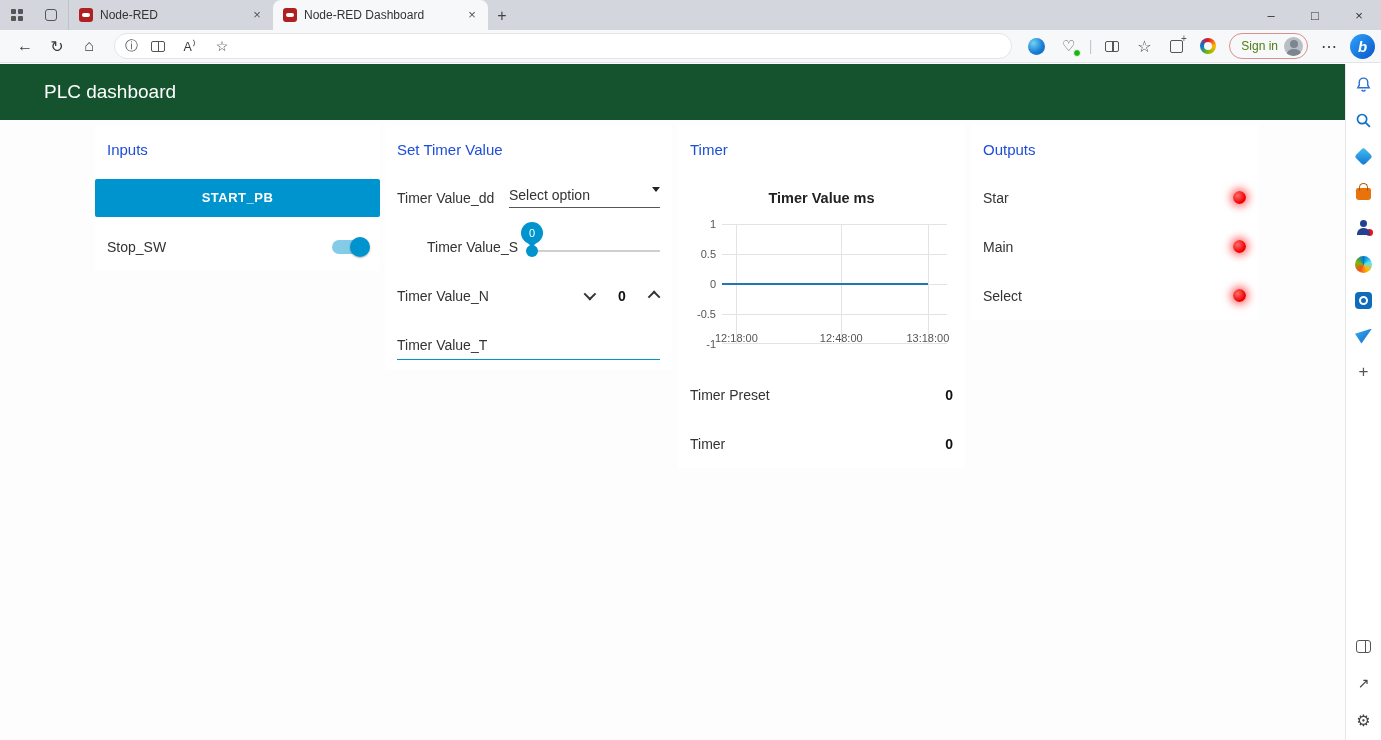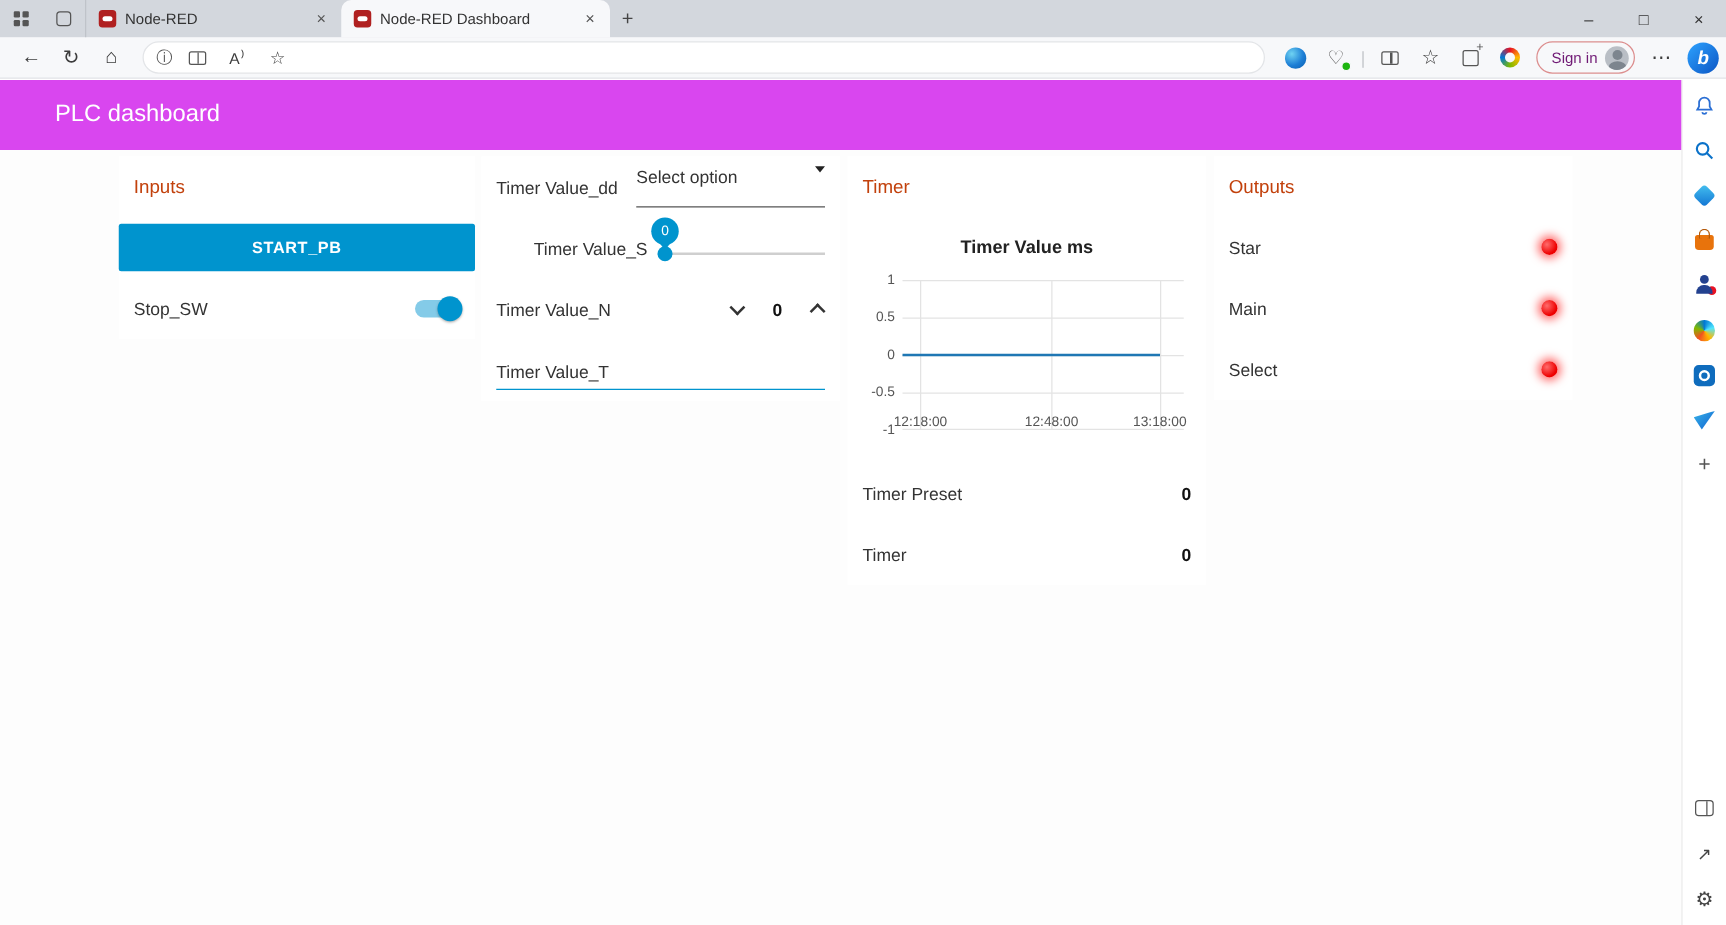--- a/index.html
+++ b/index.html
@@ -35,21 +35,21 @@
   .readaloud { font-size:12.5px; color:#3c3c3c; letter-spacing:1px; }
   .globe-ico { width:17px; height:17px; border-radius:50%; background:radial-gradient(circle at 32% 30%, #6fd3f2, #1d7fd6 55%, #0a5cad); }
   .essentials { position:relative; font-size:15px; color:#555; }
   .essentials::after { content:""; position:absolute; right:3px; bottom:2px; width:6px; height:6px; border-radius:50%; background:#1db510; border:1px solid #f7f8fa; }
   .collections-ico { width:13px; height:13px; border:1.4px solid #555; border-radius:2px; position:relative; }
   .collections-ico::after { content:"+"; position:absolute; right:-5px; top:-8px; font-size:10px; color:#555; }
   .ext-color { width:16px; height:16px; border-radius:50%; background:conic-gradient(#e81123, #ffb900, #7fba00, #0078d4, #e81123); position:relative; }
   .ext-color::after { content:""; position:absolute; inset:4px; background:#f7f8fa; border-radius:50%; }
   .tb-divider { color:#c5c8cc; font-size:14px; padding:0 3px; }
   .signin { display:flex; align-items:center; gap:6px; border:1px solid #dc8e8e; border-radius:14px; height:26px; padding:0 4px 0 11px; margin:0 4px; }
-  .signin-label { font-size:12px; color:#701a75; }
+  .signin-label { font-size:12px; color:#4d7c0f; }
   .avatar { width:19px; height:19px; border-radius:50%; background:#b9bec5; position:relative; overflow:hidden; }
   .avatar::before { content:""; position:absolute; left:5.5px; top:3px; width:8px; height:8px; border-radius:50%; background:#7d858e; }
   .avatar::after { content:""; position:absolute; left:2.5px; top:12px; width:14px; height:9px; border-radius:50%; background:#7d858e; }
   .bing-logo { width:25px; height:25px; border-radius:50%; background:linear-gradient(135deg,#2ea3ff,#0b55c4); color:#fff; font-size:15px; font-weight:bold; display:flex; align-items:center; justify-content:center; font-style:italic; margin-left:4px; }
 
   
   .sidebar { position:absolute; top:64px; right:0; bottom:0; width:36px; background:#fff; border-left:1px solid #e7e7e7; display:flex; flex-direction:column; align-items:center; padding:8px 0; gap:12px; }
   .sb-ico { width:24px; height:24px; display:flex; align-items:center; justify-content:center; flex:0 0 auto; }
   .diamond { width:13px; height:13px; transform:rotate(45deg); border-radius:3px; background:linear-gradient(135deg,#45c1f0,#1173d2); }
   .bag { width:15px; height:12px; background:#e8730c; border-radius:2px 2px 3px 3px; position:relative; margin-top:4px; }
@@ -65,40 +65,40 @@
   .sb-plus { font-size:17px; color:#555; }
   .sb-bottom { margin-top:auto; display:flex; flex-direction:column; align-items:center; gap:13px; }
   .panel-ico { width:15px; height:13px; border:1.5px solid #555; border-radius:3px; position:relative; }
   .panel-ico::after { content:""; position:absolute; top:0; bottom:0; right:4px; width:1.5px; background:#555; }
   .ext-link { font-size:14px; color:#444; }
   .gear { font-size:16px; color:#444; }
   .bell-svg, .search-svg { display:block; }
 
   
   .dashboard { position:absolute; top:64px; left:0; right:36px; bottom:0; background:#fdfdfd; }
-  .db-header { height:56px; background:#d946ef; display:flex; align-items:center; padding-left:44px; }
+  .db-header { height:56px; background:#14532d; display:flex; align-items:center; padding-left:44px; }
   .db-title { color:#fff; font-size:19px; }
   .db-body { position:relative; height:calc(100% - 56px); }
   .card { position:absolute; top:5px; background:#fff; }
   .card-inputs  { left:95px;  width:285px; }
   .card-settimer{ left:385px; width:287px; }
   .card-timer   { left:678px; width:287px; }
   .card-outputs { left:971px; width:287px; }
-  .group-title { height:48px; display:flex; align-items:center; padding:0 12px; color:#c2410c; font-size:15px; font-weight:500; }
+  .group-title { height:48px; display:flex; align-items:center; padding:0 12px; color:#1d4ed8; font-size:15px; font-weight:500; }
   .row { height:49px; display:flex; align-items:center; padding:0 12px; font-size:14px; color:#333; }
   .row .grow { flex:1; }
 
   .nr-button { width:100%; height:38px; background:#0094ce; color:#fff; border:none; font-size:13px; font-weight:bold; letter-spacing:.5px; border-radius:2px; font-family:inherit; }
   .btn-row { padding:0; height:49px; display:flex; }
 
   .toggle { width:36px; height:14px; border-radius:7px; background:#84cbe8; position:relative; flex:0 0 auto; }
   .toggle .knob { position:absolute; right:-2px; top:-3px; width:20px; height:20px; border-radius:50%; background:#0094ce; box-shadow:0 1px 2px rgba(0,0,0,.3); }
 
   .dd-label { width:112px; flex:0 0 auto; }
-  .dd-box { flex:1; display:flex; justify-content:space-between; border-bottom:1px solid #555; padding-bottom:16px; }
+  .dd-box { flex:1; display:flex; justify-content:space-between; border-bottom:1px solid #555; padding-bottom:4px; }
   .dd-caret { width:0; height:0; border-left:4px solid transparent; border-right:4px solid transparent; border-top:5px solid #222; }
 
   .sl-label { width:100px; flex:0 0 auto;margin-left:30px; }
   .slider { flex:1; position:relative; height:30px; }
   .slider .track { position:absolute; left:0; right:0; top:18px; height:2px; background:#cfcfcf; }
   .slider .thumb { position:absolute; left:-1px; top:13px; width:12px; height:12px; border-radius:50%; background:#0094ce; }
   .slider .bubble { position:absolute; left:-6px; top:-10px; width:22px; height:22px; border-radius:50%; background:#0094ce; color:#fff; font-size:11px; display:flex; align-items:center; justify-content:center; }
   .slider .bubble::after { content:""; position:absolute; left:7px; bottom:-4px; border-left:4px solid transparent; border-right:4px solid transparent; border-top:5px solid #0094ce; }
 
   .chev { width:9px; height:9px; border-right:2px solid #333; border-bottom:2px solid #333; display:inline-block; flex:0 0 auto; }
@@ -246,20 +246,21 @@
         </div>
         <div class="row">
           <span class="grow">Stop_SW</span>
           <span class="toggle">
               <span class="knob"></span>
             </span>
         </div>
       </div>
 
       <div class="card card-settimer">
+        <div class="group-title">Set Timer Value</div>
         <div class="row">
           <span class="dd-label">Timer Value_dd</span>
           <span class="dd-box">
             <span>Select option</span>
             <span class="dd-caret"></span>
           </span>
         </div>
         <div class="row">
           <span class="sl-label">Timer Value_S</span>
           <span class="slider">

